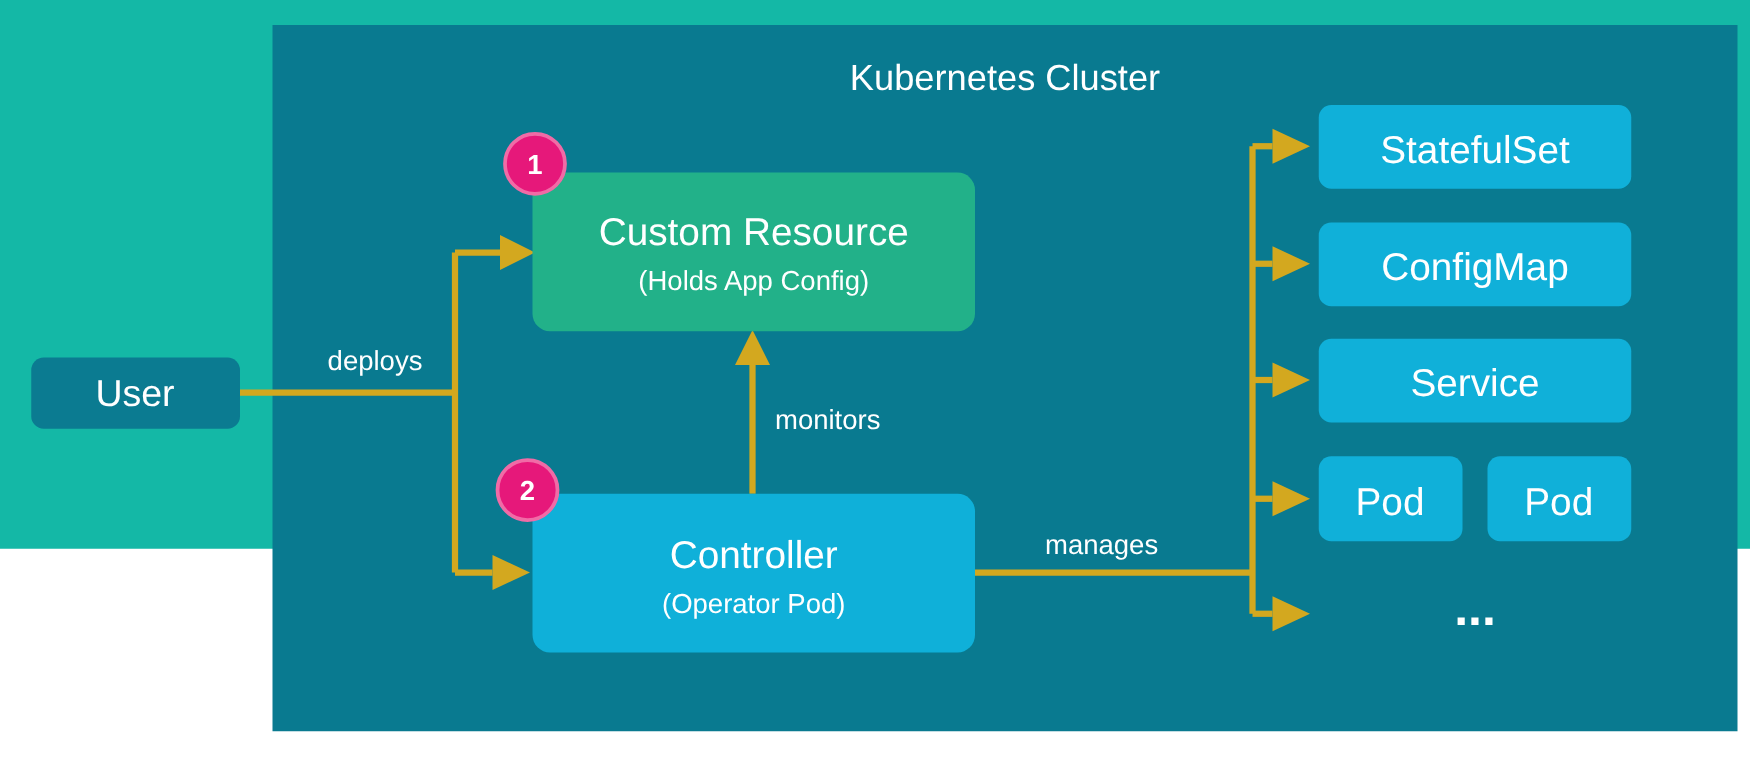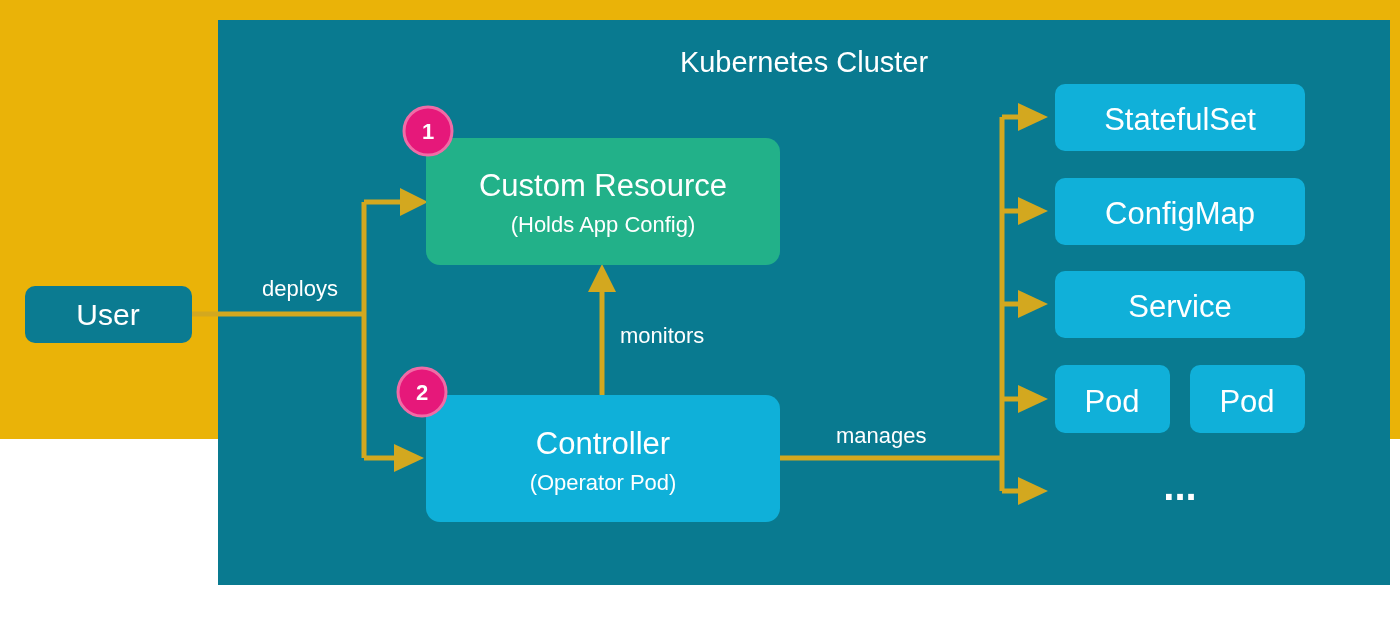--- a/index.html
+++ b/index.html
@@ -10,21 +10,21 @@
   body {
     width: 1400px;
     height: 617px;
     font-family: "Liberation Sans", sans-serif;
     overflow: hidden;
   }
   #diagram-root {
     position: relative;
     width: 1400px;
     height: 439px;
-    background: #eab308;
+    background: #14b8a6;
   }
   svg.diagram {
     display: block;
     width: 1400px;
     height: 617px;
   }
   .node-title {
     font-family: "Liberation Sans", sans-serif;
     font-size: 31px;
     fill: #ffffff;

